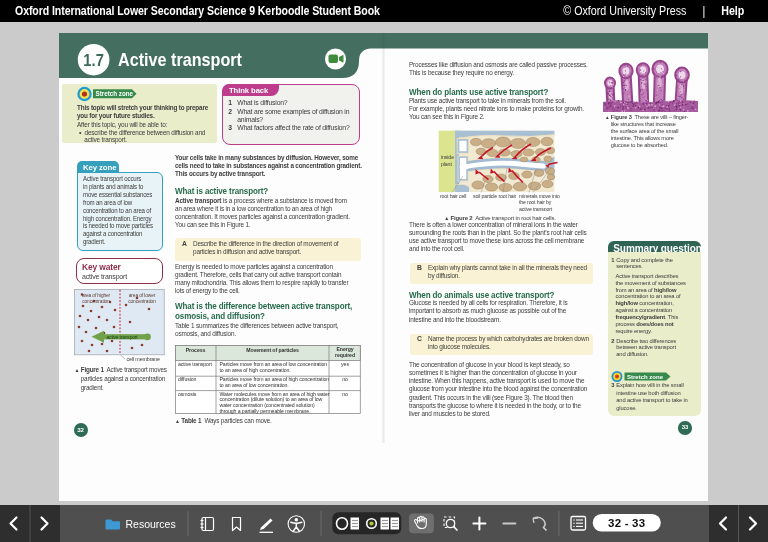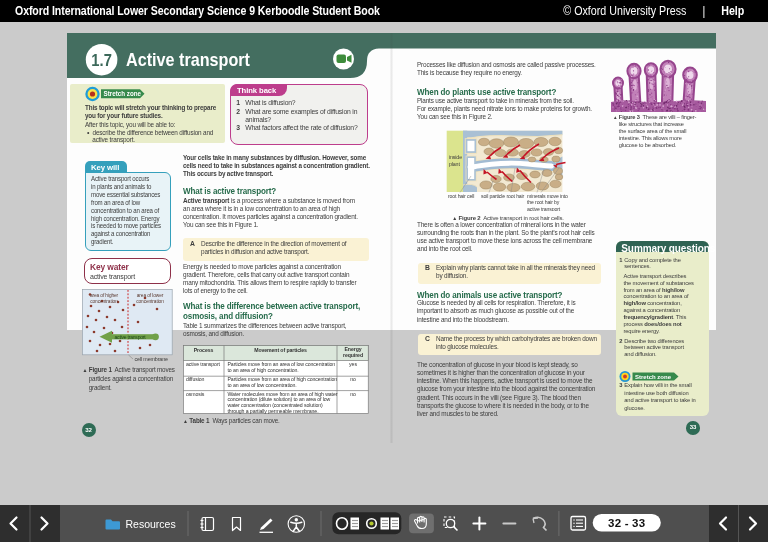--- a/index.html
+++ b/index.html
@@ -1,21 +1,21 @@
 <!DOCTYPE html>
 <html><head>
 <meta charset="utf-8">
 <style>
   html,body{margin:0;padding:0}
   body{width:768px;height:542px;position:relative;background:#cbcbcb;font-family:"Liberation Sans",sans-serif;overflow:hidden}
   .abs{position:absolute}
   #topbar{position:absolute;left:0;top:0;width:768px;height:22px;background:#000;color:#fff}
   #topbar .lt{position:absolute;left:15px;top:0;line-height:22px;font-size:12.3px;font-weight:bold;letter-spacing:-0.1px;transform:scaleX(0.86);transform-origin:0 50%}
   #topbar .rt{position:absolute;right:24px;top:0;line-height:22px;font-size:12px;transform:scaleX(0.89);transform-origin:100% 50%}
-  #spread{position:absolute;left:67px;top:33px;width:649px;height:297px;background:#fdfdfd}
+  #spread{position:absolute;left:59px;top:33px;width:649px;height:468px;background:#fdfdfd}
   #gutter{position:absolute;left:323px;top:0;width:3px;height:409.5px;background:linear-gradient(90deg,rgba(60,60,60,0.03),rgba(60,60,60,0.10),rgba(60,60,60,0.03))}
   .txt{position:absolute;color:#3d3d3d;font-size:6.8px;line-height:8px;letter-spacing:-0.18px;white-space:nowrap}
   .bold{font-weight:bold}
   .ghead{position:absolute;color:#266b4b;font-weight:bold;font-size:9.6px;line-height:10.6px;letter-spacing:-0.15px;white-space:nowrap;transform:scaleX(0.84);transform-origin:0 0}
   .qbox{position:absolute;background:#faf2d4;border-radius:3px}
   .sq{font-size:5.8px;line-height:6.9px;letter-spacing:-0.15px}
   .c1{transform:scaleX(0.94);transform-origin:0 0}
   .c2{transform:scaleX(0.93);transform-origin:0 0}
   #toolbar{position:absolute;left:0;top:505px;width:768px;height:37px;background:#4f4f4f}
   .darkzone{position:absolute;top:0;height:37px;background:#2e2e2e}
@@ -57,21 +57,21 @@
   <div class="abs" style="left:169.5px;top:52.8px;color:#fff;font-weight:bold;font-size:8.1px;letter-spacing:-0.1px;transform:scaleX(0.95);transform-origin:0 0">Think back</div>
   <div class="txt" style="left:169.3px;top:66px"><span class="bold">1</span></div>
   <div class="txt" style="left:178.2px;top:66px">What is diffusion?</div>
   <div class="txt" style="left:169.3px;top:74.6px"><span class="bold">2</span></div>
   <div class="txt" style="left:178.2px;top:74.6px;line-height:8px">What are some examples of diffusion in<br>animals?</div>
   <div class="txt" style="left:169.3px;top:91.3px"><span class="bold">3</span></div>
   <div class="txt" style="left:178.2px;top:91.3px">What factors affect the rate of diffusion?</div>
 
   <div class="abs" style="left:18px;top:139px;width:85.7px;height:79.3px;background:#e8f3f7;border:1.3px solid #35a0bc;border-radius:0 6px 6px 6px;box-sizing:border-box"></div>
   <div class="abs" style="left:18px;top:127.8px;width:42px;height:12.2px;background:#35a0bc;border-radius:5px 5px 0 0"></div>
-  <div class="abs" style="left:24px;top:129.8px;color:#fff;font-weight:bold;font-size:7.8px;letter-spacing:-0.1px">Key will</div>
+  <div class="abs" style="left:24px;top:129.8px;color:#fff;font-weight:bold;font-size:7.8px;letter-spacing:-0.1px">Key zone</div>
   <div class="txt c1" style="left:23.5px;top:142px;line-height:7.9px;font-size:6.5px">Active transport occurs<br>in plants and animals to<br>move essential substances<br>from an area of low<br>concentration to an area of<br>high concentration. Energy<br>is needed to move particles<br>against a concentration<br>gradient.</div>
 
   <div class="abs" style="left:16.5px;top:224.9px;width:87.4px;height:25.7px;background:#fff;border:1.6px solid #8e3049;border-radius:8px;box-sizing:border-box"></div>
   <div class="abs" style="left:23px;top:228.6px;color:#8e3049;font-weight:bold;font-size:8.4px;letter-spacing:-0.1px">Key water</div>
   <div class="txt" style="left:23px;top:240px;font-size:7px">active transport</div>
 
   <svg class="abs" style="left:15.4px;top:256.2px" width="91" height="72" viewBox="0 0 91 72">
     <rect x="0.4" y="0.4" width="89.8" height="65.4" fill="#dfe9f3" stroke="#9aa4ad" stroke-width="0.7"></rect>
     <line x1="46" y1="1" x2="46" y2="65.4" stroke="#cc2222" stroke-width="1" stroke-dasharray="1.8,1.6"></line>
     <g fill="#8c3a2c" transform="translate(0,0)">

